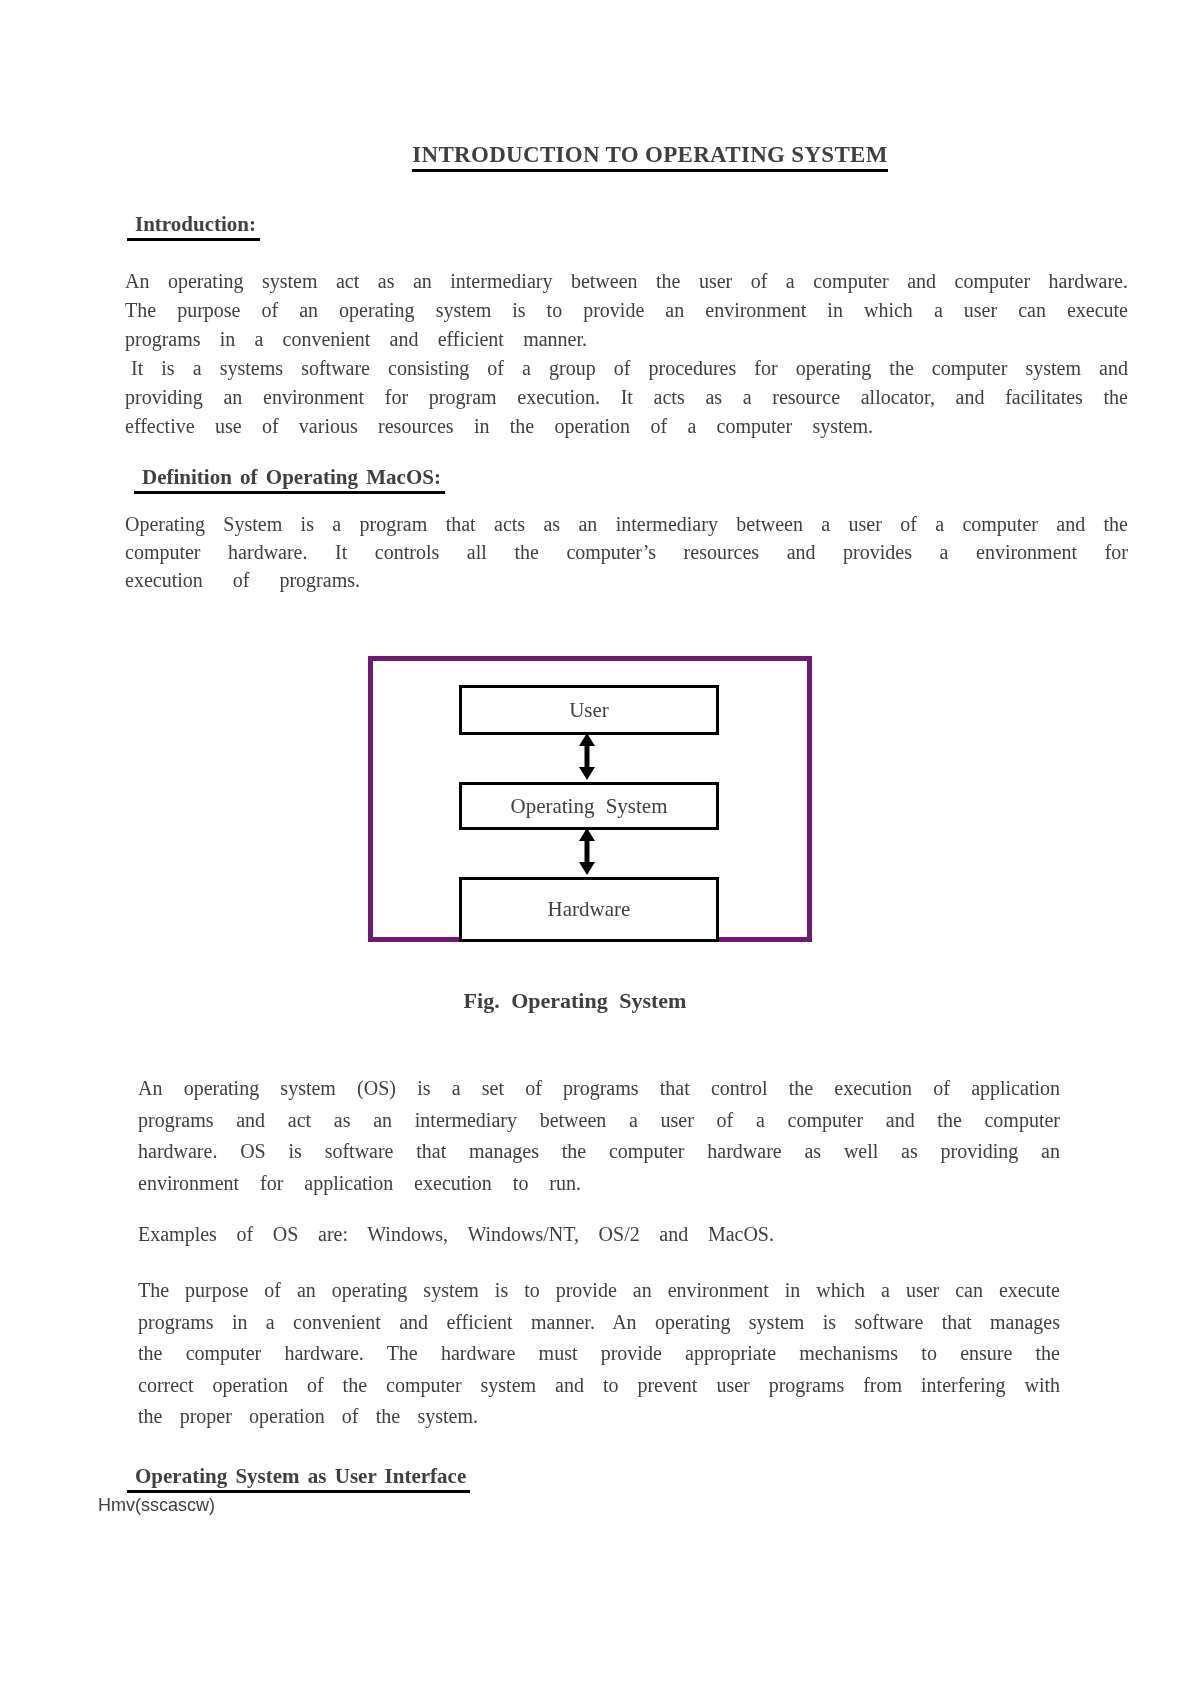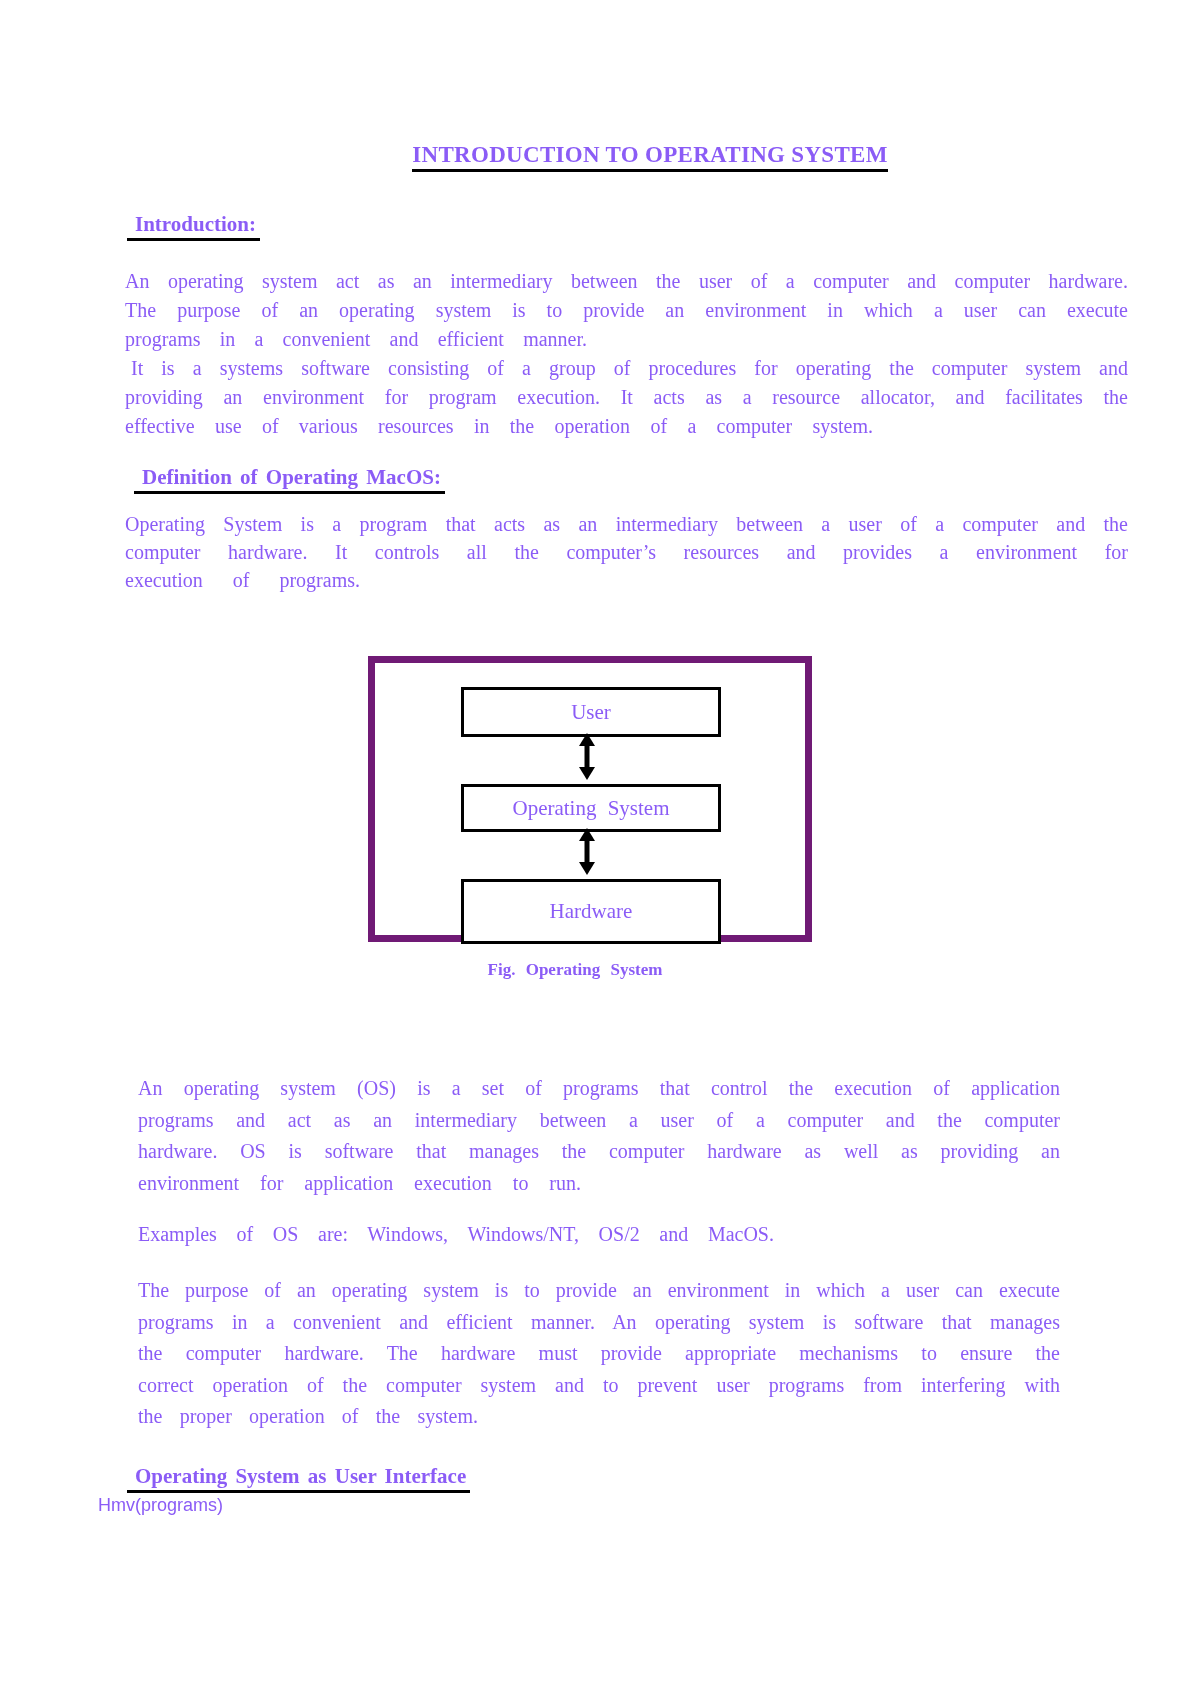--- a/index.html
+++ b/index.html
@@ -1,38 +1,38 @@
 <!DOCTYPE html>
 <html><head>
 <meta charset="utf-8">
 <style>
   html,body { margin:0; padding:0; }
   .page { position:relative; width:1200px; height:1698px; background:#ffffff;
-          font-family:"Liberation Serif", serif; color:#8b5cf6; overflow:hidden; }
+          font-family:"Liberation Serif", serif; color:#404040; overflow:hidden; }
   .doc-title { position:absolute; top:142px; left:150px; width:1000px; text-align:center;
                font-weight:bold; font-size:23px; letter-spacing:0.3px; }
   .u { border-bottom:3px solid #000; padding-bottom:2px; }
   .h1 { position:absolute; font-weight:bold; font-size:21px; word-spacing:3px; }
   .h1 .u { padding:0 4px 2px 8px; }
   .tblock { position:absolute; font-size:20px; }
   .ln { min-height:1em; }
   .j { text-align:justify; text-align-last:justify; }
   .indent { padding-left:6px; }
   .outer-box { position:absolute; left:368px; top:656px; width:444px; height:286px;
-               border:7px solid #701a75; box-sizing:border-box; }
+               border:5px solid #701a75; box-sizing:border-box; }
   .ibox { position:absolute; left:86px; width:260px; border:3px solid #000; box-sizing:border-box;
           display:flex; align-items:center; justify-content:center; font-size:21px; background:#fff; }
   .ibox-user { top:24px; height:50px; }
   .ibox-os { top:121px; height:48px; word-spacing:6px; }
   .ibox-hw { top:216px; height:65px; }
   .arrow { position:absolute; width:22px; height:47px; }
   .arrow-1 { left:576px; top:733px; }
   .arrow-2 { left:576px; top:828px; }
-  .caption { position:absolute; top:960px; left:125px; width:900px; text-align:center;
-             font-weight:bold; font-size:17px; word-spacing:6px; }
+  .caption { position:absolute; top:988px; left:125px; width:900px; text-align:center;
+             font-weight:bold; font-size:22px; word-spacing:6px; }
   .footer { position:absolute; top:1495px; left:98px; font-family:"Liberation Sans", sans-serif;
             font-size:18px; }
 </style>
 </head>
 <body>
 
 <div class="page">
 
   <div class="doc-title"><span class="u">INTRODUCTION TO OPERATING SYSTEM</span></div>
 
@@ -94,15 +94,15 @@
   <div class="tblock" style="top:1275px; left:138px; width:922px; line-height:31.5px;">
     <div class="ln j">The purpose of an operating system is to provide an environment in which a user can execute</div>
     <div class="ln j">programs in a convenient and efficient manner. An operating system is software that manages</div>
     <div class="ln j">the computer hardware. The hardware must provide appropriate mechanisms to ensure the</div>
     <div class="ln j">correct operation of the computer system and to prevent user programs from interfering with</div>
     <div class="ln j" style="width:340px;">the proper operation of the system.</div>
   </div>
 
   <div class="h1" style="top:1464px; left:127px; font-size:21px;"><span class="u">Operating System as User Interface</span></div>
 
-  <div class="footer">Hmv(programs)</div>
+  <div class="footer">Hmv(sscascw)</div>
 
 </div>
 
 </body></html>

